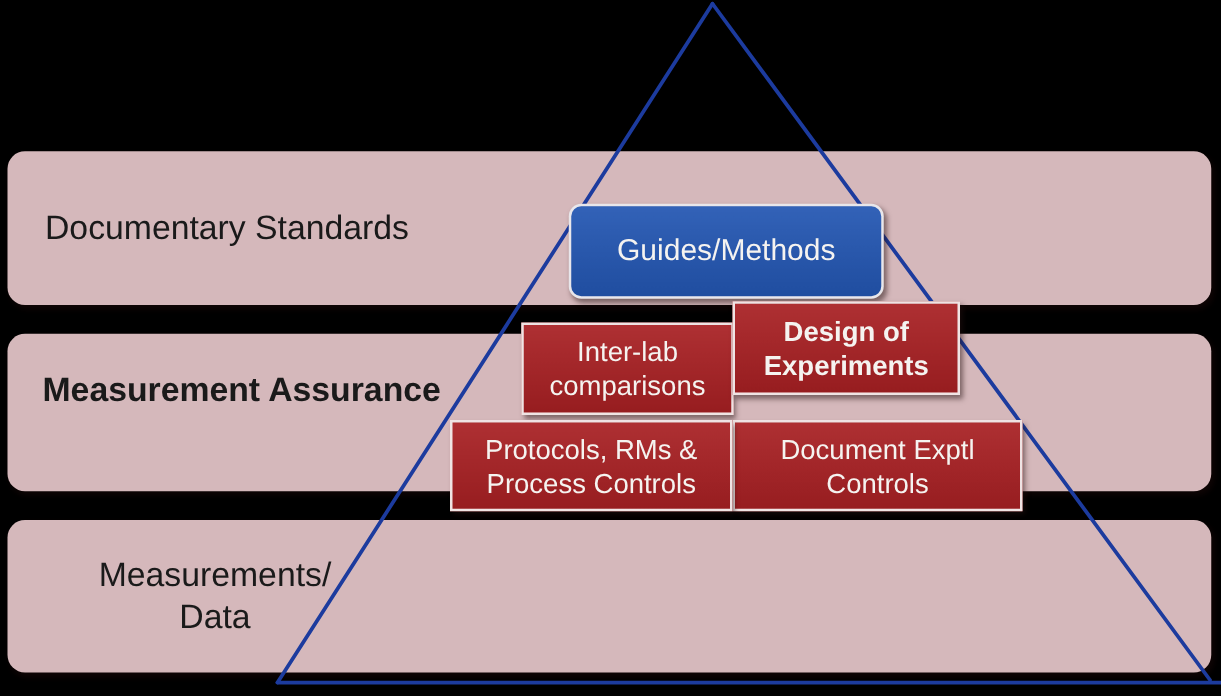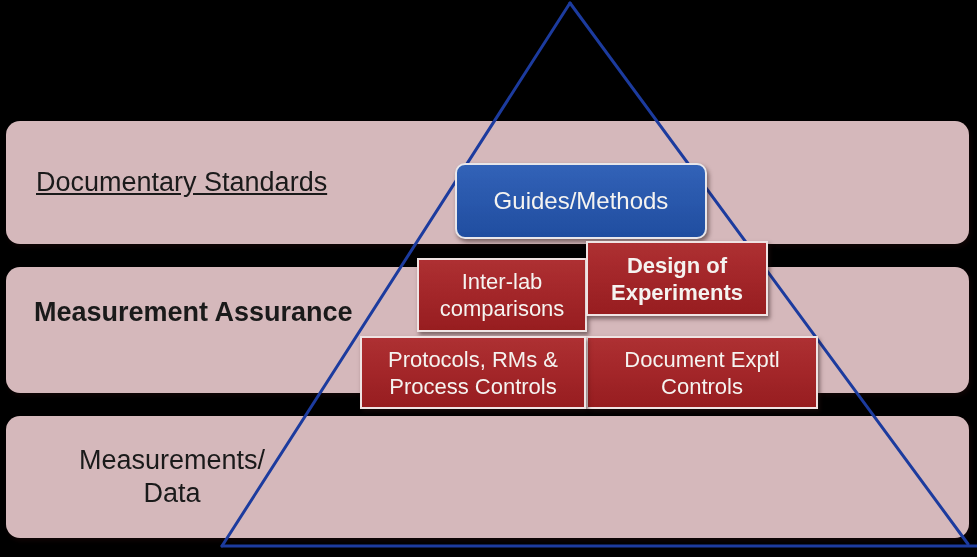--- a/index.html
+++ b/index.html
@@ -32,21 +32,21 @@
   .band-label {
     position: absolute;
     display: flex;
     align-items: center;
     color: var(--band-text, #1a1a1a);
     font-size: 27px;
     line-height: 33px;
     white-space: pre-line;
     z-index: 4;
   }
-  #label-1 { left: 36px; top: 121px; height: 123px; text-decoration: underline; }
+  #label-1 { left: 36px; top: 121px; height: 123px; }
   #label-2 { left: 34px; top: 267px; height: 90px; font-weight: bold; }
   #label-3 { left: 46px; top: 416px; height: 122px; width: 252px;
              justify-content: center; text-align: center; }
 
   
   #triangle-svg {
     position: absolute;
     left: 0; top: 0;
     width: 977px; height: 557px;
     z-index: 2;

